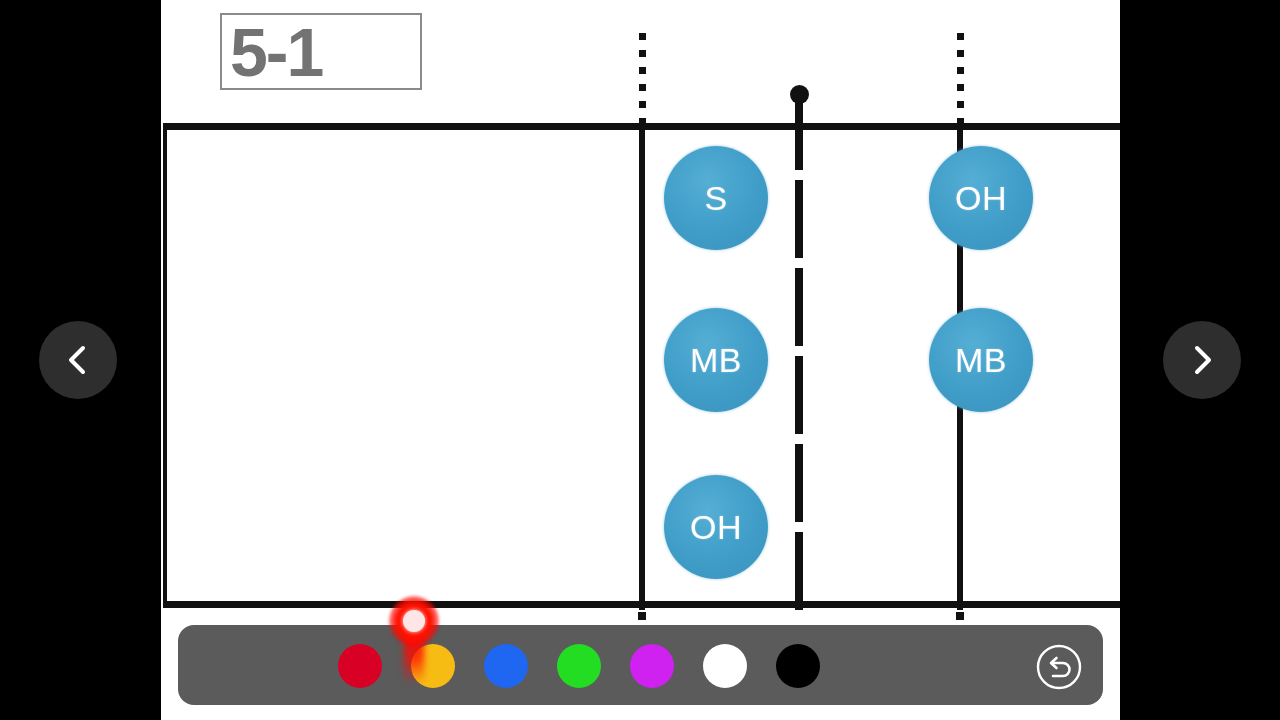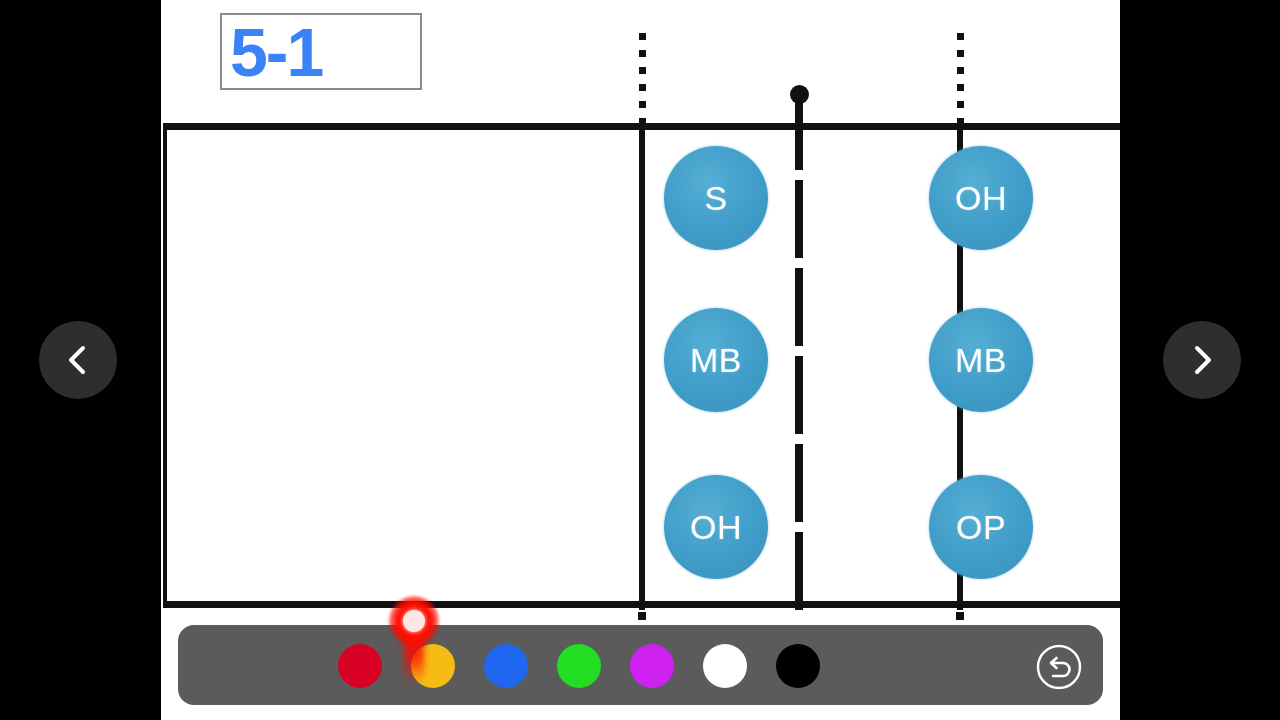--- a/index.html
+++ b/index.html
@@ -36,21 +36,21 @@
     width: 202px; height: 77px;
     border: 2px solid #8a8a8a;
     background: #ffffff;
   }
   #formation-text {
     position: absolute;
     left: 8px; top: -2px;
     font-size: 68px;
     font-weight: 700;
     letter-spacing: -2px;
-    color: #3b82f6;
+    color: #737373;
     line-height: 78px;
     font-family: "Liberation Sans", sans-serif;
   }
 
   
   .dot-guide {
     position: absolute;
     width: 7px;
     background-image: linear-gradient(to bottom, #111 0 7px, transparent 7px 17px);
     background-size: 7px 17px;
@@ -236,23 +236,20 @@
       <span class="player-label">MB</span>
     </div>
     <div class="player" style="left:503px; top:475px;">
       <span class="player-label">OH</span>
     </div>
     <div class="player" style="left:768px; top:146px;">
       <span class="player-label">OH</span>
     </div>
     <div class="player" style="left:768px; top:308px;">
       <span class="player-label">MB</span>
-    </div>
-    <div class="player" style="left:768px; top:475px;">
-      <span class="player-label">OP</span>
     </div>
 
     <div id="toolbar">
       <div class="swatch" style="left:160px; background:#d80024;"></div>
       <div class="swatch" style="left:233px; background:#f7bc14;"></div>
       <div class="swatch" style="left:306px; background:#1f66f0;"></div>
       <div class="swatch" style="left:379px; background:#22dd22;"></div>
       <div class="swatch" style="left:452px; background:#cf21ef;"></div>
       <div class="swatch" style="left:525px; background:#ffffff;"></div>
       <div class="swatch" style="left:598px; background:#000000;"></div>

